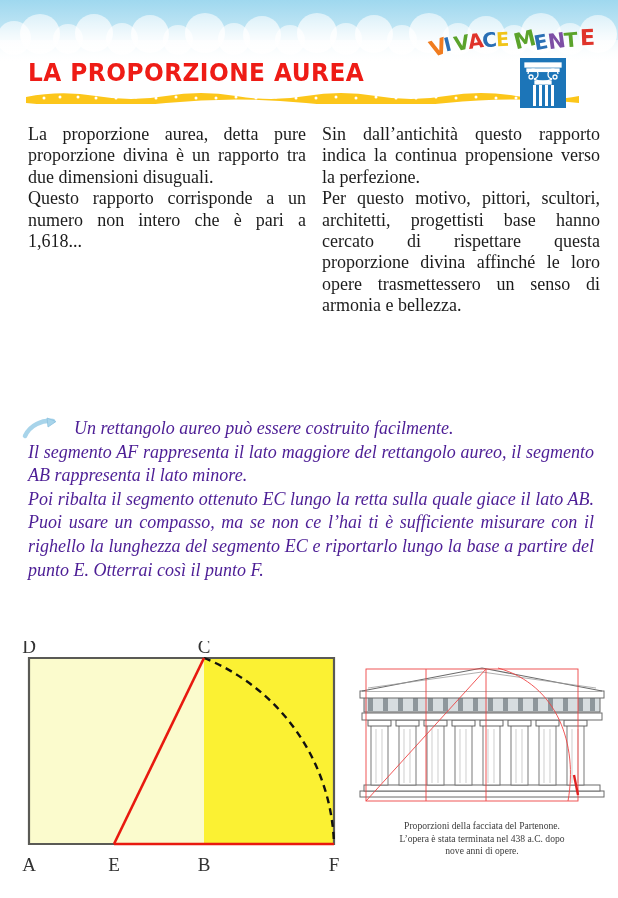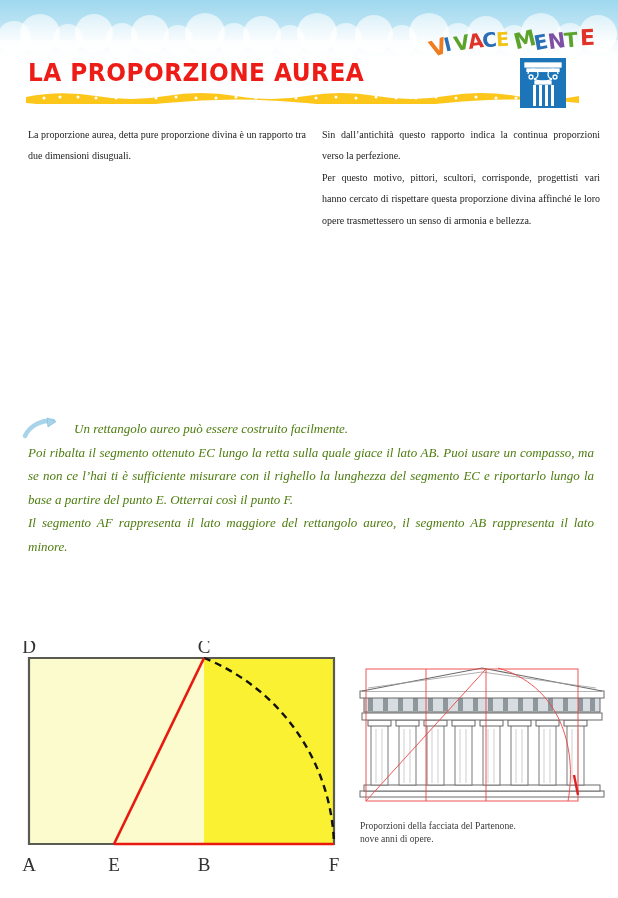--- a/index.html
+++ b/index.html
@@ -15,38 +15,38 @@
   .logo{position:absolute;left:430px;top:22px;width:180px;height:40px;}
   .logo span{position:absolute;font-family:"DejaVu Sans",sans-serif;font-weight:bold;
              font-size:20px;line-height:20px;}
   
   .title{position:absolute;left:28px;top:58px;color:#ee1c16;
          font-family:"DejaVu Sans",sans-serif;font-weight:bold;font-size:25px;
          letter-spacing:0.5px;white-space:nowrap;transform:scaleX(0.93);transform-origin:left center;}
   .wave{position:absolute;left:26px;top:90px;width:553px;height:14px;}
   .capital{position:absolute;left:520px;top:58px;width:46px;height:50px;background:#1c75b8;}
   
-  .col{position:absolute;top:124px;width:278px;font-size:10px;line-height:21.4px;
+  .col{position:absolute;top:124px;width:278px;font-size:18px;line-height:21.4px;
        color:#1b1b1b;text-align:justify;}
   .col p{margin:0;}
   .col.left{left:28px;}
   .col.right{left:322px;}
   
   .instr{position:absolute;left:28px;top:417px;width:566px;font-style:italic;
-         font-size:13px;line-height:23.6px;color:#4d7c0f;text-align:justify;}
+         font-size:18px;line-height:23.6px;color:#4c1d95;text-align:justify;}
   .instr p{margin:0;}
   .instr .lead{text-indent:46px;}
   .arrow-ic{position:absolute;left:22px;top:417px;width:40px;height:22px;}
   
   .fig{position:absolute;left:14px;top:641px;width:340px;height:240px;}
   .fig svg{display:block;}
   
   .parth{position:absolute;left:358px;top:655px;width:248px;height:165px;}
   .cap{position:absolute;left:360px;top:820px;width:244px;
-       font-size:9.6px;line-height:12.6px;color:#3a3a3a;}
+       font-size:9.6px;line-height:12.6px;color:#3a3a3a;text-align:center;}
   .cap p{margin:0;}
 </style>
 </head>
 <body>
 
 <div class="sky">
   <svg class="clouds" viewBox="0 0 618 62" preserveAspectRatio="none">
     <defs>
       <linearGradient id="cg" x1="0" y1="0" x2="0" y2="1">
         <stop offset="0" stop-color="#ffffff" stop-opacity="0.55"></stop>
@@ -146,36 +146,37 @@
       <rect x="13" y="27" width="3" height="21"></rect>
       <rect x="19" y="27" width="3" height="21"></rect>
       <rect x="25" y="27" width="3" height="21"></rect>
       <rect x="31" y="27" width="3" height="21"></rect>
     </g>
   </svg>
 </div>
 
 <div class="col left">
   <p>La proporzione aurea, detta pure proporzione divina è un rapporto tra due dimensioni disuguali.</p>
+  <p>Questo rapporto corrisponde a un numero non intero che è pari a 1,618...</p>
 </div>
 
 <div class="col right">
-  <p>Sin dall’antichità questo rapporto indica la continua proporzioni verso la perfezione.</p>
-  <p>Per questo motivo, pittori, scultori, corrisponde, progettisti vari hanno cercato di rispettare questa proporzione divina affinché le loro opere trasmettessero un senso di armonia e bellezza.</p>
+  <p>Sin dall’antichità questo rapporto indica la continua propensione verso la perfezione.</p>
+  <p>Per questo motivo, pittori, scultori, architetti, progettisti base hanno cercato di rispettare questa proporzione divina affinché le loro opere trasmettessero un senso di armonia e bellezza.</p>
 </div>
 
 <svg class="arrow-ic" viewBox="0 0 40 22">
   <path d="M3,19 C8,8 20,3 31,4" stroke="#a8d4ea" stroke-width="4.5" fill="none" stroke-linecap="round"></path>
   <path d="M25,1 L34,4.5 L26,10 Z" fill="#a8d4ea" stroke="#8bc2e0" stroke-width="0.8"></path>
 </svg>
 
 <div class="instr">
   <p class="lead">Un rettangolo aureo può essere costruito facilmente.</p>
+  <p>Il segmento AF rappresenta il lato maggiore del rettangolo aureo, il segmento AB rappresenta il lato minore.</p>
   <p>Poi ribalta il segmento ottenuto EC lungo la retta sulla quale giace il lato AB. Puoi usare un compasso, ma se non ce l’hai ti è sufficiente misurare con il righello la lunghezza del segmento EC e riportarlo lungo la base a partire del punto E. Otterrai così il punto F.</p>
-  <p>Il segmento AF rappresenta il lato maggiore del rettangolo aureo, il segmento AB rappresenta il lato minore.</p>
 </div>
 
 <div class="fig">
   <svg viewBox="0 0 340 240" width="340" height="240">
 
     <rect x="15" y="17" width="175" height="186" fill="#fbfbcd"></rect>
 
     <rect x="190" y="17" width="130" height="186" fill="#fbf133"></rect>
 
     <path d="M15,17 L320,17 L320,203 L15,203 Z" fill="none" stroke="#5a5a55" stroke-width="2.2"></path>
@@ -277,14 +278,15 @@
       <line x1="128" y1="14" x2="128" y2="146"></line>
       <line x1="8" y1="146" x2="128" y2="14"></line>
       <path d="M140,13 C200,30 220,90 210,146"></path>
       <line x1="216" y1="120" x2="220" y2="140" stroke-width="2.4" stroke="#e02020"></line>
     </g>
   </svg>
 </div>
 
 <div class="cap">
   <p>Proporzioni della facciata del Partenone.</p>
+  <p>L’opera è stata terminata  nel 438 a.C. dopo</p>
   <p>nove anni di opere.</p>
 </div>
 
 </body></html>

